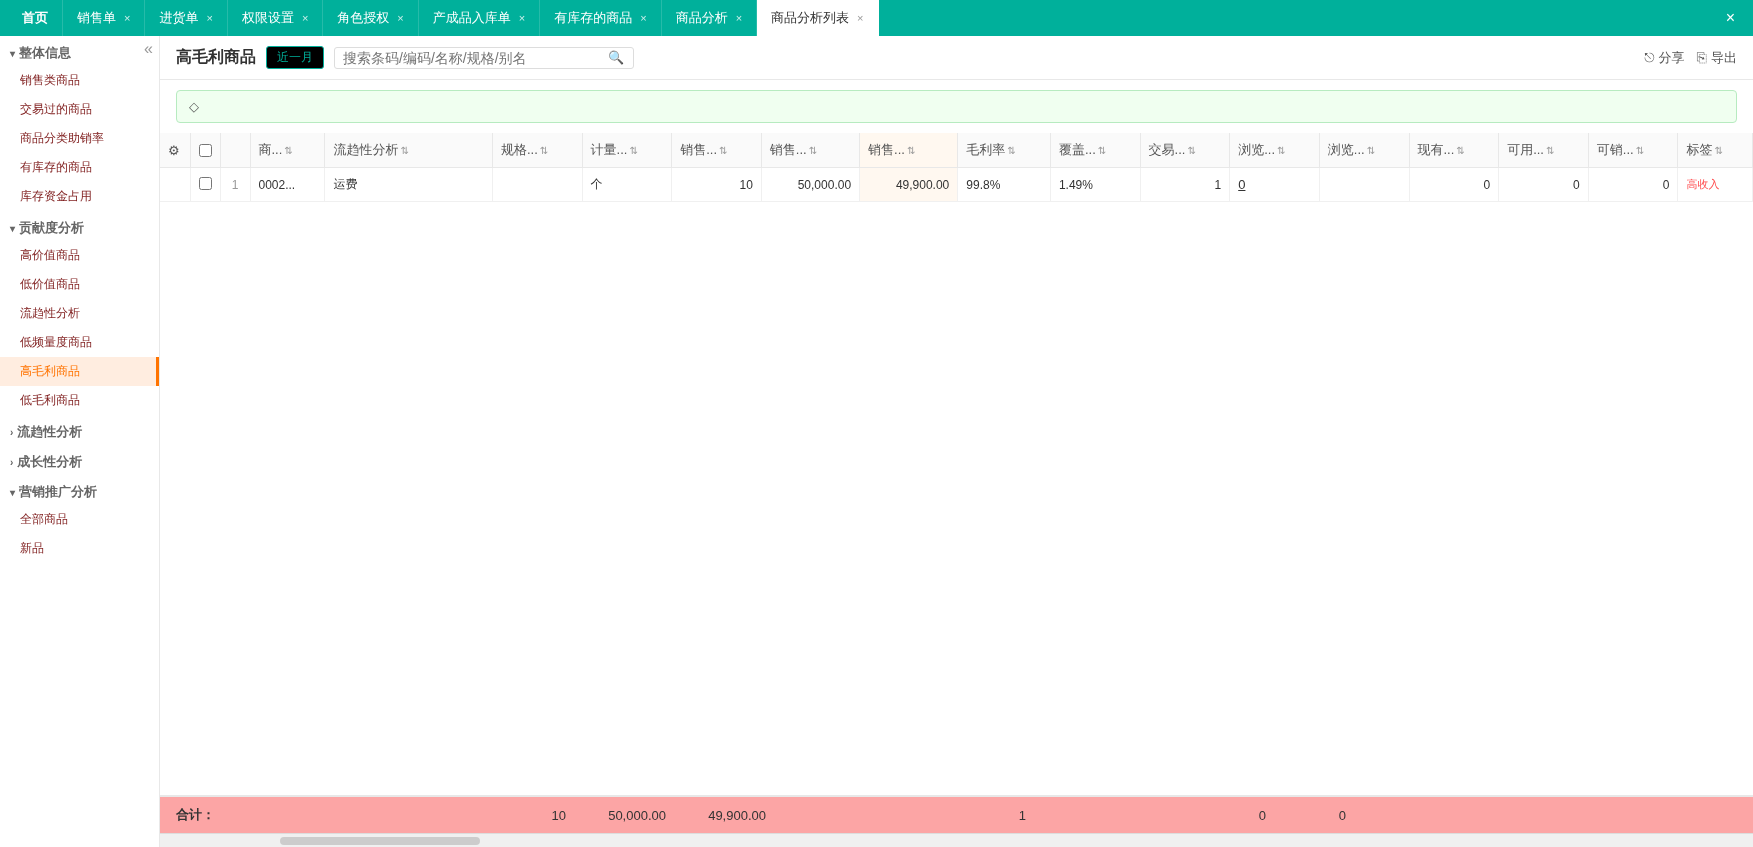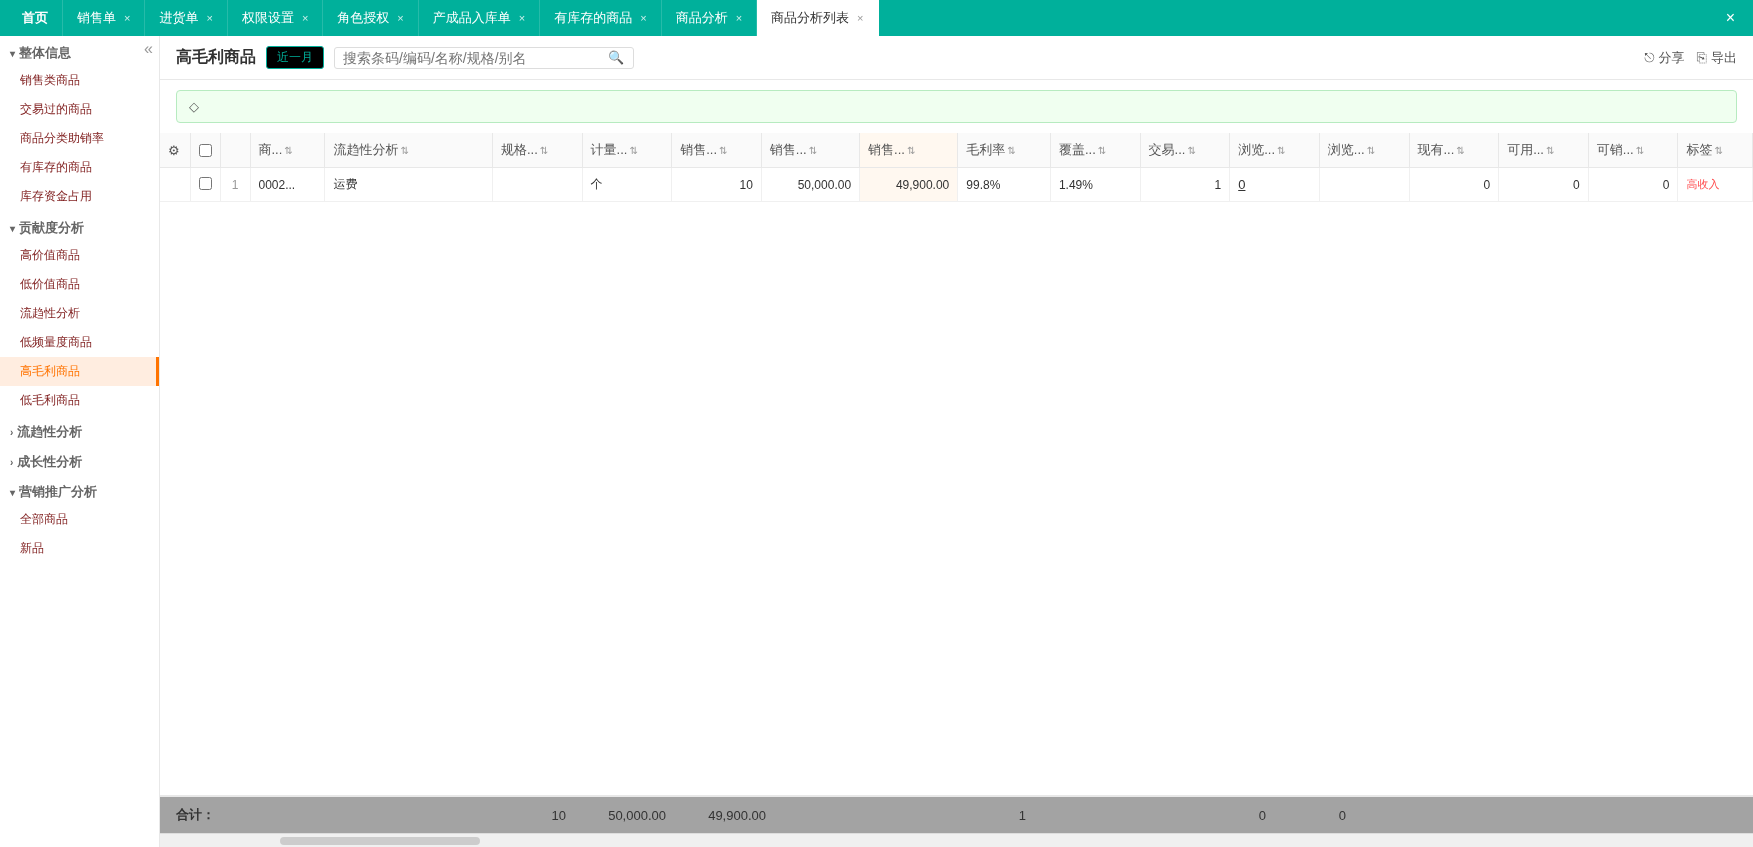--- a/index.html
+++ b/index.html
@@ -204,21 +204,21 @@
       white-space: nowrap;
     }
     .tag-high { color: #ff4d4f; font-size: 11px; text-align: center; }
     .underline { text-decoration: underline; cursor: pointer; color: #333; }
 
     
     .footer-total {
       display: flex;
       align-items: center;
       border-top: 2px solid #e8e8e8;
-      background: #a3a3a3;
+      background: #fca5a5;
       padding: 8px 16px;
       font-size: 12px;
       color: #333;
       flex-shrink: 0;
       height: 38px;
       gap: 0;
     }
     .footer-total .label {
       width: 80px;
       font-weight: bold;

